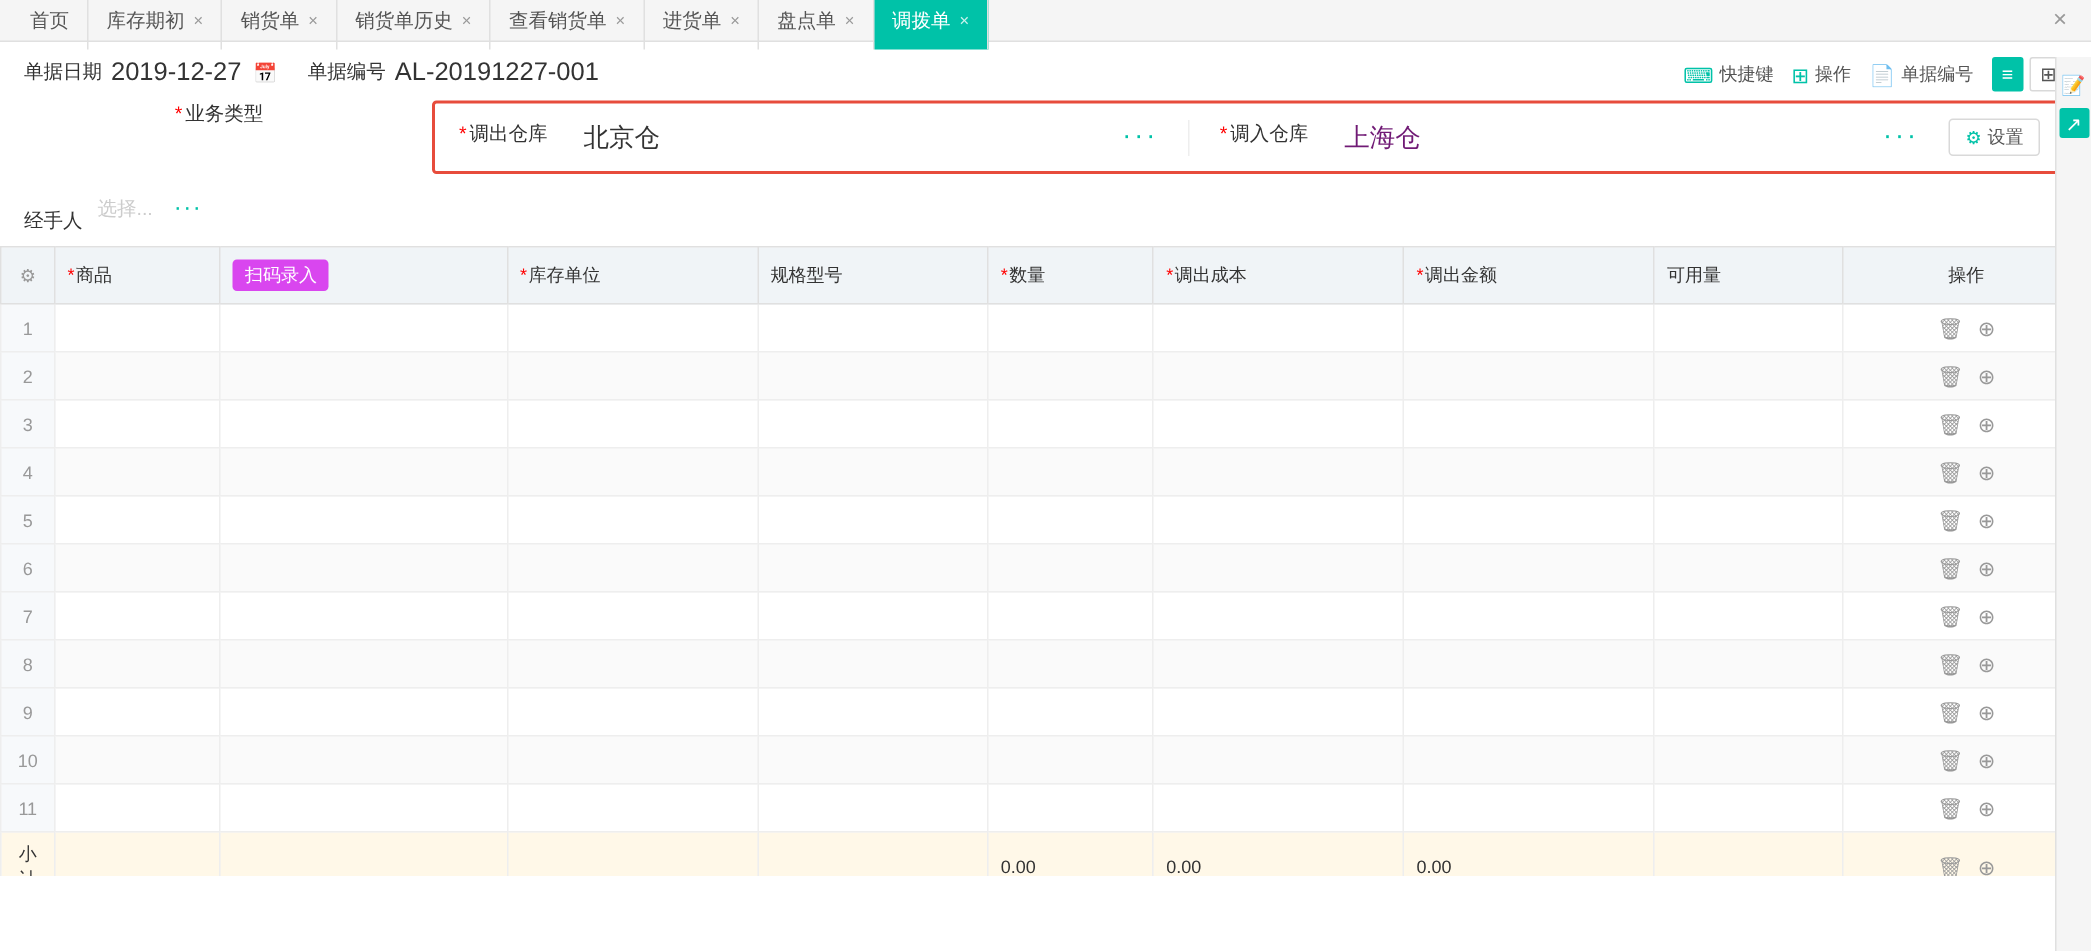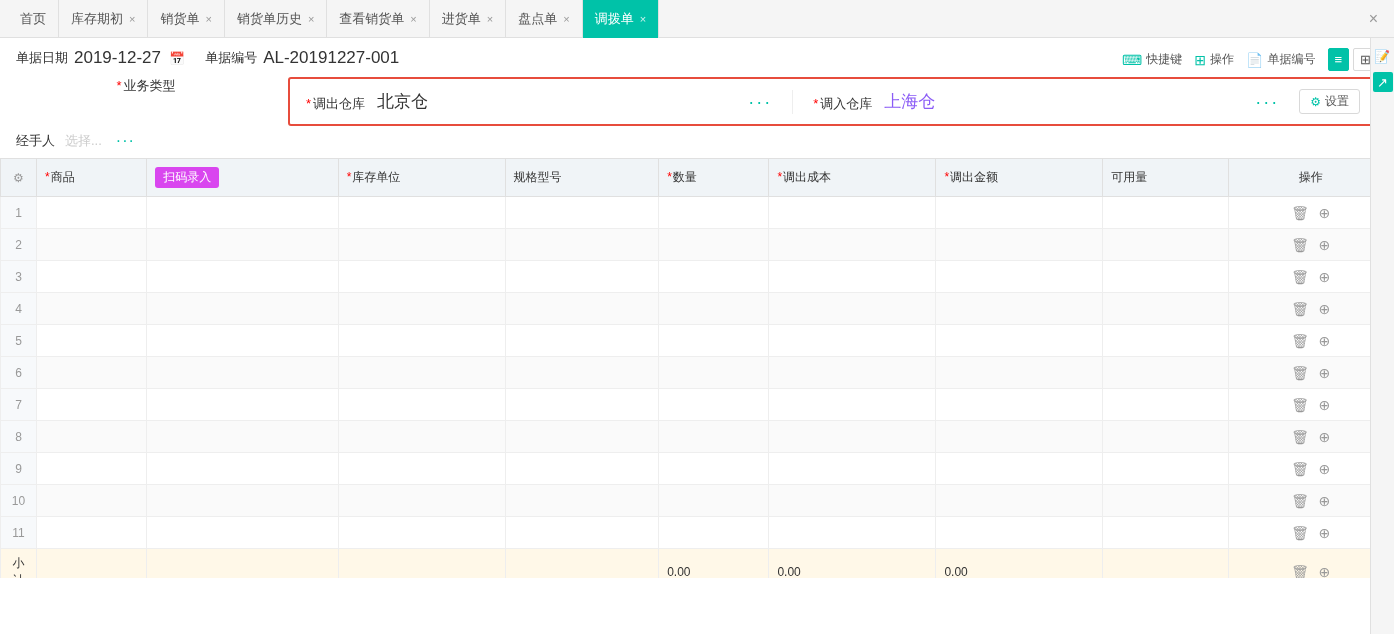--- a/index.html
+++ b/index.html
@@ -4,21 +4,21 @@
   <style>
     * { box-sizing: border-box; margin: 0; padding: 0; }
     body { font-family: 'Microsoft YaHei', Arial, sans-serif; font-size: 13px; color: #333; background: #fff; overflow: hidden; }
 
     
     .tab-bar {
       display: flex;
       align-items: center;
       border-bottom: 1px solid #e0e0e0;
       background: #f5f5f5;
-      height: 38px;
+      height: 28px;
       padding: 0 8px;
     }
     .tab-item {
       display: flex;
       align-items: center;
       padding: 0 12px;
       height: 38px;
       cursor: pointer;
       font-size: 13px;
       color: #555;
@@ -100,22 +100,22 @@
       border: 2px solid #e74c3c;
       border-radius: 3px;
       padding: 10px 16px;
       margin: 8px 16px;
       display: flex;
       align-items: center;
       gap: 20px;
     }
     .warehouse-field {
       display: flex;
-      align-items: flex-end;
-      gap: 8px;
+      align-items: flex-start;
+      gap: 20px;
       flex: 1;
     }
     .warehouse-divider {
       width: 1px;
       height: 24px;
       background: #eee;
     }
     .toolbar-btn {
       display: flex;
       align-items: center;
@@ -381,34 +381,34 @@
         <span class="required">*</span><span>调出仓库</span>
       </span>
       <span class="form-value" style="color:#333; margin-left:4px;">北京仓</span>
       <span class="ellipsis-btn" style="margin-left:auto; color:#00c2a8; font-size:18px; letter-spacing:2px;">···</span>
     </div>
     <div class="warehouse-divider"></div>
     <div class="warehouse-field">
       <span class="form-label">
         <span class="required">*</span><span>调入仓库</span>
       </span>
-      <span class="form-value" style="color:#8b5cf6; margin-left:4px;">上海仓</span>
+      <span class="form-value" style="color:#701a75; margin-left:4px;">上海仓</span>
       <span class="ellipsis-btn" style="margin-left:auto; color:#00c2a8; font-size:18px; letter-spacing:2px;">···</span>
     </div>
 
     <div class="settings-btn">
       <span class="icon">⚙</span>
       <span>设置</span>
     </div>
   </div>
 </div>
 
 <div style="padding: 0 16px 8px 16px;">
   <div class="form-field">
-    <span class="form-label" style="margin-right:4px;">经手人</span>
+    <span class="form-label" style="margin-right:4px;margin-top:16px;">经手人</span>
     <span style="color:#ccc; font-size:13px; cursor:pointer;">选择...</span>
     <span class="ellipsis-btn" style="margin-left:8px; color:#00c2a8; font-size:16px;">···</span>
   </div>
 </div>
 
 <div class="table-container">
   <table>
     <thead>
       <tr>
         <th class="gear-icon-cell">⚙</th>

